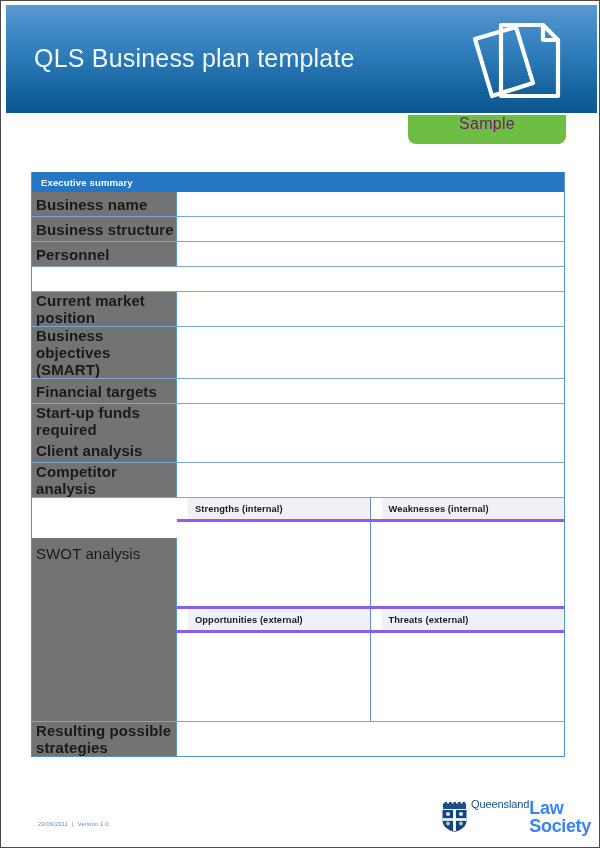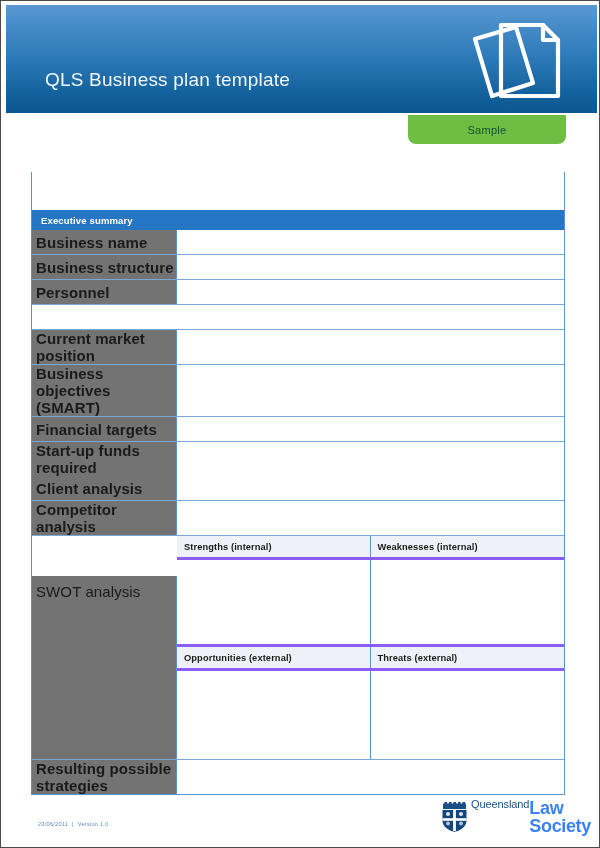--- a/index.html
+++ b/index.html
@@ -34,28 +34,27 @@
     background: linear-gradient(to bottom,
         #5a9ad2 0%,
         #4a8fcb 14%,
         #2d7ab8 48%,
         #13619c 82%,
         #0d5691 100%);
     overflow: hidden;
   }
   .header-title {
     position: absolute;
-    left: 39px;
+    left: 28px;
     top: 39px;
-    font-size: 19px;
+    font-size: 25px;
     font-weight: 400;
     color: #f2f7fb;
     letter-spacing: 0.2px;
     white-space: nowrap;
-    margin-top: 25px;
   }
 
   
   .doc-icon {
     position: absolute;
     right: 28px;
     top: 12px;
     width: 108px;
     height: 90px;
   }
@@ -63,24 +62,24 @@
 
   
   .sample-tab {
     position: absolute;
     left: 407px;
     top: 114px;
     width: 158px;
     height: 29px;
     background: #6fbe44;
     border-radius: 0 0 8px 8px;
-    color: #14532d;
-    font-size: 11px;
-    display: flex;
-    align-items: center;
+    color: #701a75;
+    font-size: 16px;
+    display: flex;
+    align-items: flex-start;
     justify-content: center;
     letter-spacing: 0.3px;
   }
 
   
   .table {
     position: absolute;
     left: 30px;
     top: 171px;
     width: 534px;
@@ -93,21 +92,20 @@
     height: 20px;
     background: #2577c6;
     color: #ffffff;
     font-size: 9.5px;
     font-weight: bold;
     display: flex;
     align-items: center;
     padding-left: 9px;
     box-sizing: border-box;
     letter-spacing: 0.15px;
-    margin-top: 38px;
   }
 
   .row {
     display: flex;
     border-top: 1px solid #7ba7d6;
     min-height: 24px;
   }
   .row.first { border-top: none; }
 
   .cell-label {
@@ -149,20 +147,21 @@
     height: 21px;
     box-sizing: border-box;
     background: #eef1f7;
     font-size: 9.3px;
     font-weight: bold;
     color: #1a1a1a;
     display: flex;
     align-items: center;
     padding-left: 7px;
     letter-spacing: 0.1px;
+    margin-left: 11px;
   }
   .swot-body { height: 84px; background: #ffffff; }
   .swot-body.tall { height: 88px; }
   .swot-col {
     flex: 1 1 50%;
     box-sizing: border-box;
   }
   .swot-col.left { border-right: 1px solid #5b91cc; }
 
   

